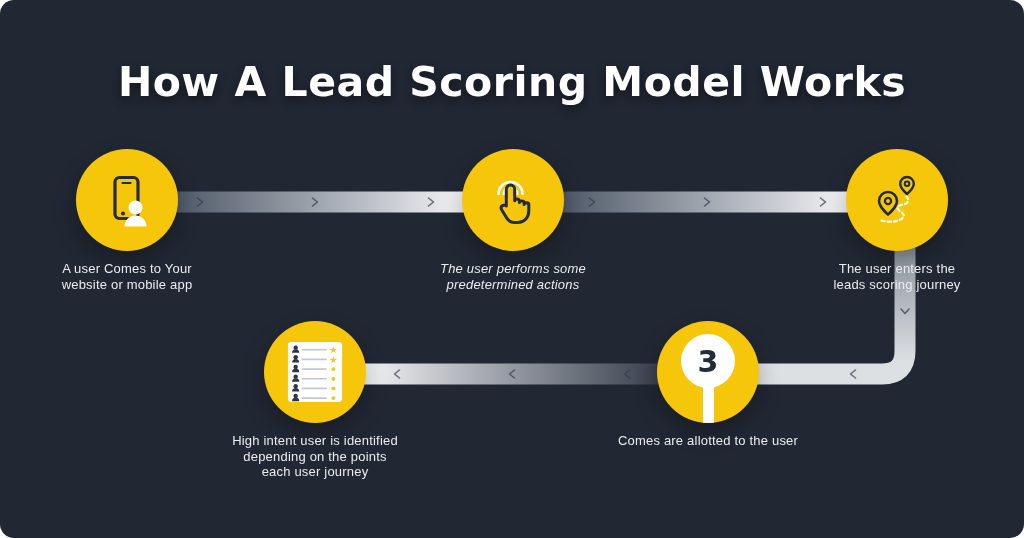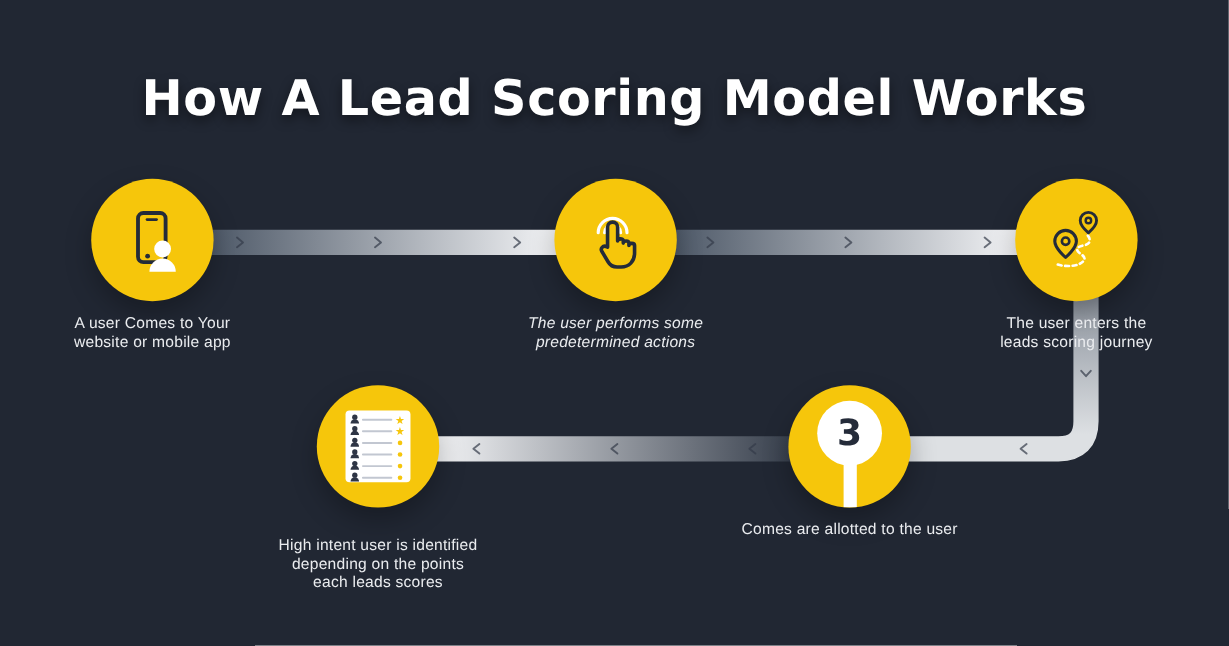--- a/index.html
+++ b/index.html
@@ -2,20 +2,21 @@
 <html style="--bg: #212733; --accent: #F6C60B; --dark: #242B39; --cap: #EAECEF; --title: #FFFFFF;"><head>
 <meta charset="utf-8">
 <style>
   html,body { margin:0; padding:0; }
   body { font-family: "Liberation Sans", sans-serif; }
   #stage {
     position: relative;
     width: 1024px; height: 538px;
     background: var(--bg, #212733);
     overflow: hidden;
+    border-radius: 14px;
   }
   .title {
     position: absolute;
     left: 0; top: 58px; width: 1024px;
     text-align: center;
     font-family: "DejaVu Sans", sans-serif;
     font-weight: 700;
     font-size: 41px;
     letter-spacing: .5px;
     color: var(--title, #ffffff);
@@ -43,21 +44,21 @@
   
   #node-1 { left:76px;  top:149px; }
   #node-2 { left:462px; top:149px; }
   #node-3 { left:846px; top:149px; }
   #node-4 { left:657px; top:321px; }
   #node-5 { left:264px; top:321px; }
   #cap-1 { left:-23px; top:261px; }
   #cap-2 { left:363px; top:261px;font-style:italic; }
   #cap-3 { left:747px; top:261px; }
   #cap-4 { left:558px; top:433px; }
-  #cap-5 { left:165px; top:433px;margin-top:13px; }
+  #cap-5 { left:165px; top:433px; }
   
   .marker-circle {
     position:absolute; left:24px; top:13px;
     width:54px; height:54px; border-radius:50%;
     background:#ffffff;
     display:flex; align-items:center; justify-content:center;
   }
   .marker-number {
     font-family:"DejaVu Sans", sans-serif;
     font-weight:700; font-size:30px; color: var(--dark, #242B39);
@@ -216,16 +217,16 @@
             <path d="M6.3,2.2 a3.7,3.7 0 0 1 7.4,0 z" fill="#2E3545"></path>
           <line x1="17" y1="-1" x2="41.5" y2="-1" stroke="#C2C7D1" stroke-width="1.7" stroke-linecap="round"></line>
           <circle cx="49" cy="-1" r="2" fill="var(--accent, #F6C60B)"></circle>
         </g>
       </g>
     </svg>
   </div>
   <div class="caption" id="cap-5">
     <div>High intent user is identified</div>
     <div>depending on the points</div>
-    <div>each leads scores</div>
+    <div>each user journey</div>
   </div>
 
 </div>
 
 </body></html>

